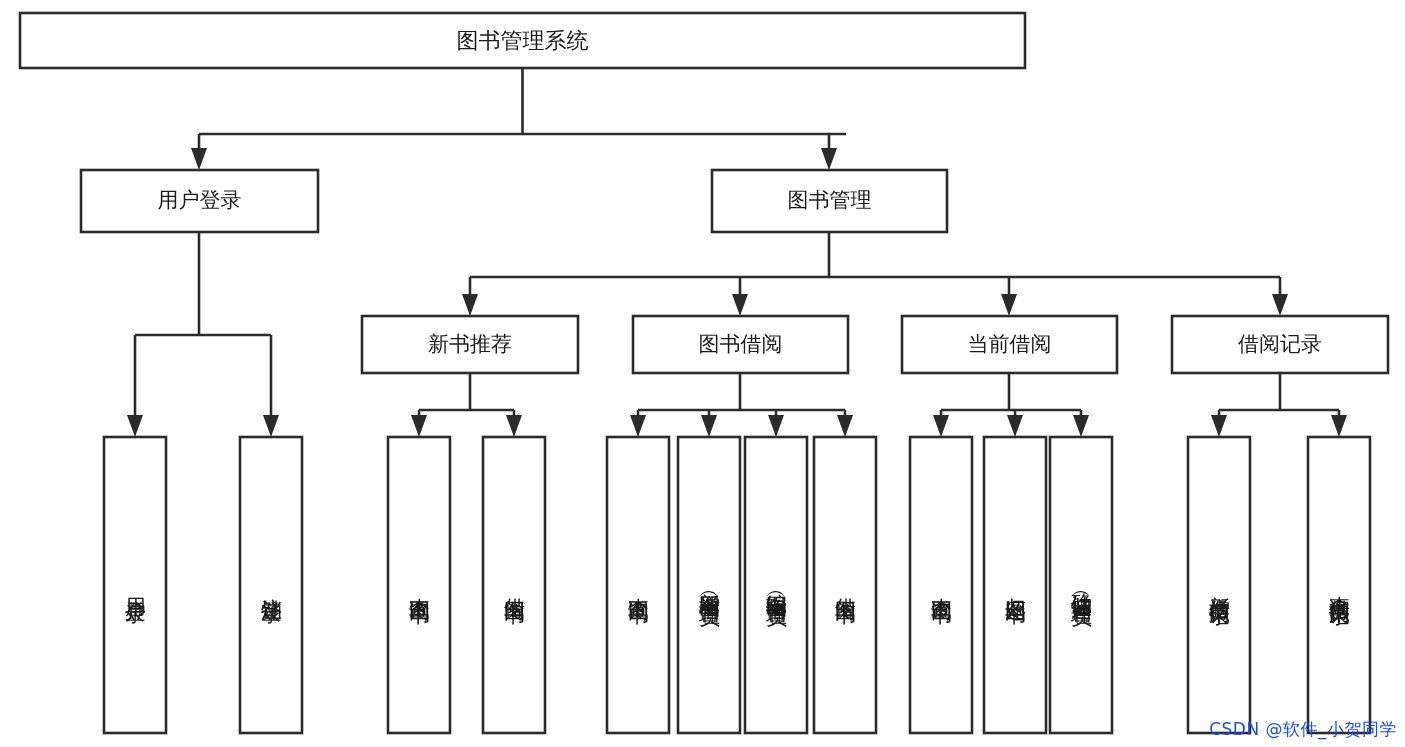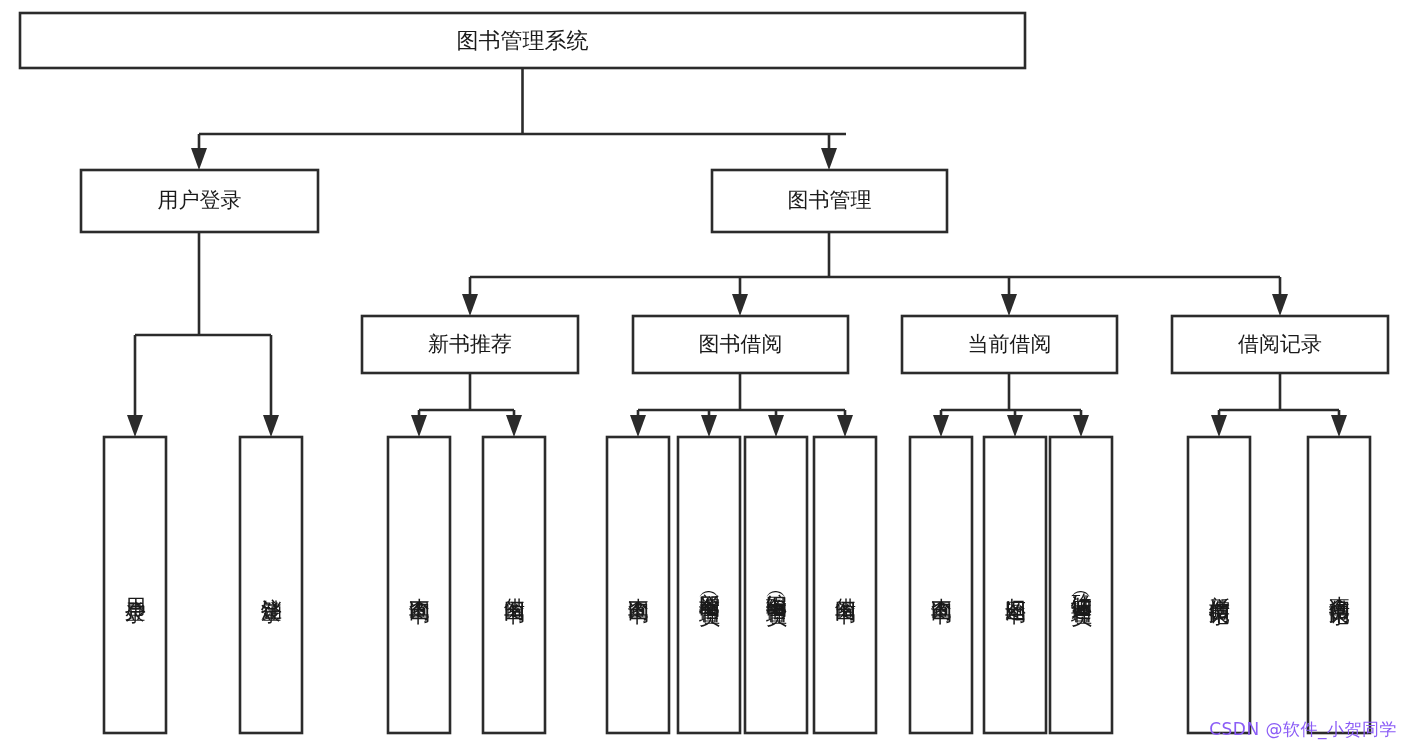--- a/index.html
+++ b/index.html
@@ -68,21 +68,21 @@
     letter-spacing: 2px;
     white-space: nowrap;
     text-align: center;
   }
   #watermark {
     position: absolute;
     right: 8px;
     bottom: 6px;
     font-family: "DejaVu Sans", "Liberation Sans", sans-serif;
     font-size: 17px;
-    color: #8b5cf6;
+    color: #1d4ed8;
     letter-spacing: 0.5px;
     pointer-events: none;
     user-select: none;
   }
 </style>
 </head>
 <body>
 
 <div id="diagram-root">
 

